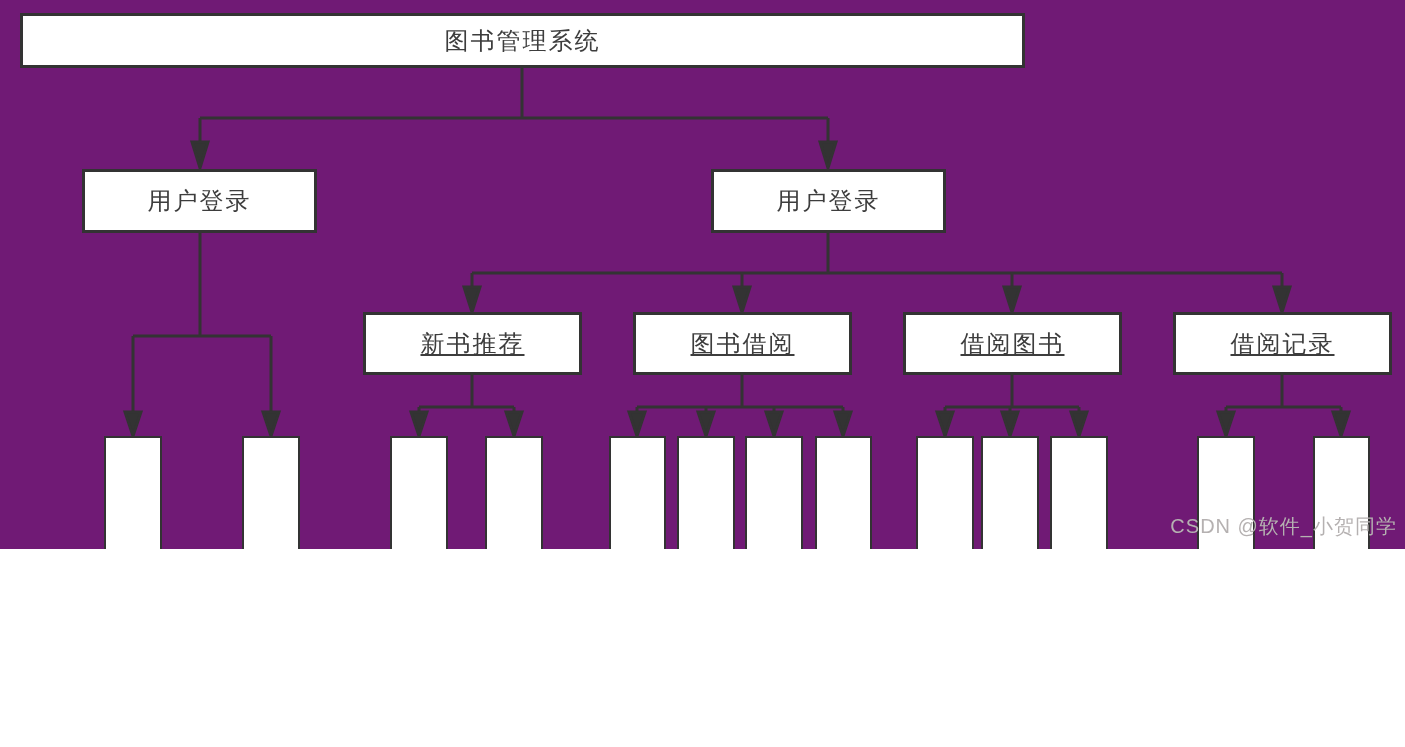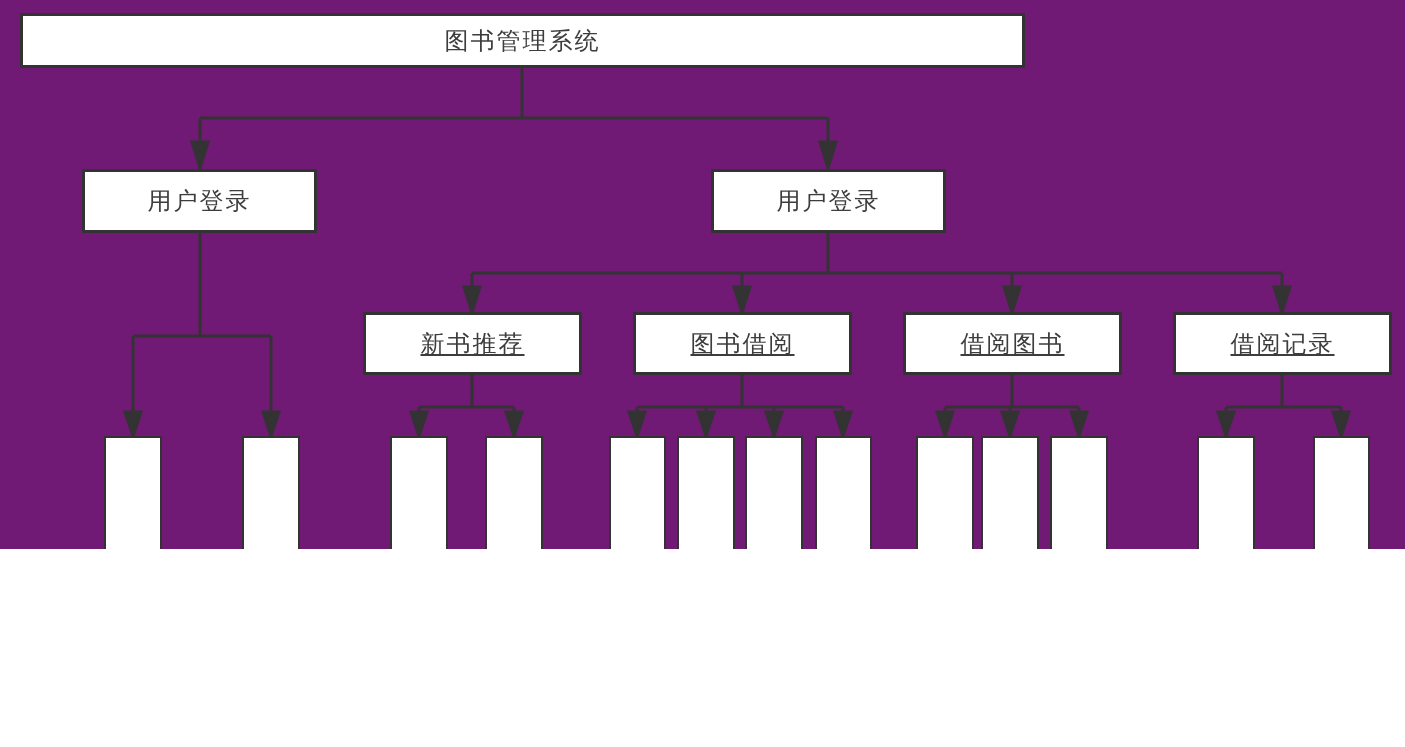--- a/index.html
+++ b/index.html
@@ -133,14 +133,15 @@
   <div class="node leaf lf7">编辑图书（管理员）</div>
   <div class="node leaf lf8">借阅图书</div>
 
   <div class="node leaf lf9">查询图书</div>
   <div class="node leaf lf10">归还图书</div>
   <div class="node leaf lf11">确认归还（管理员）</div>
 
   <div class="node leaf lf12">新增借阅记录</div>
   <div class="node leaf lf13">查询借阅记录</div>
 
+  <div class="watermark">CSDN @软件_小贺同学</div>
 
 </div>
 
 </body></html>

